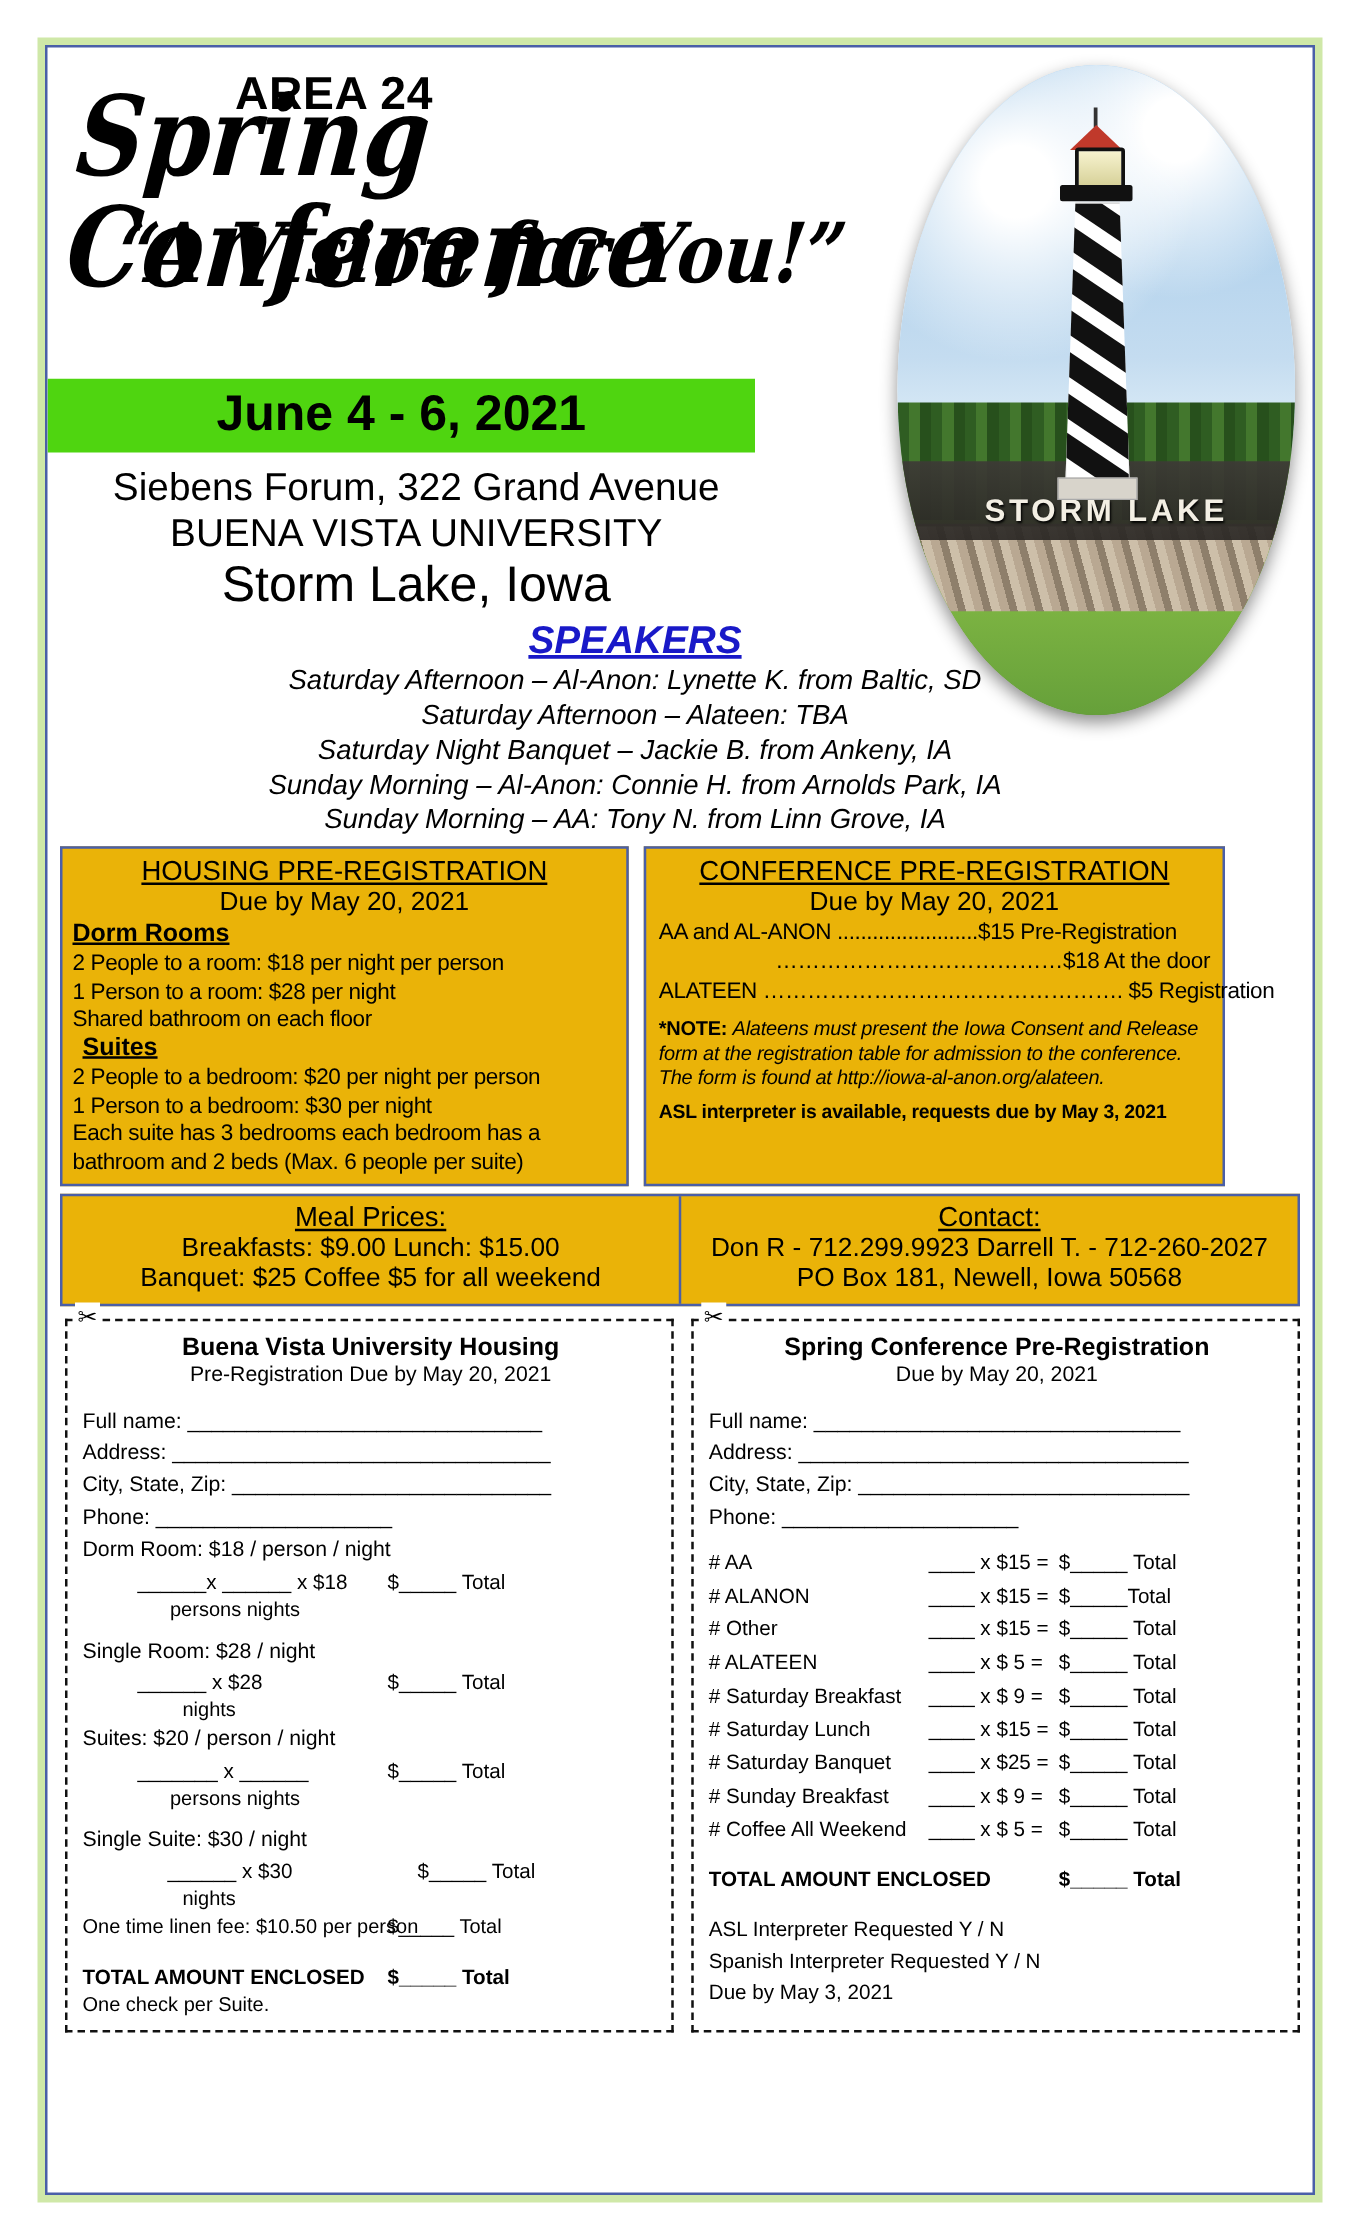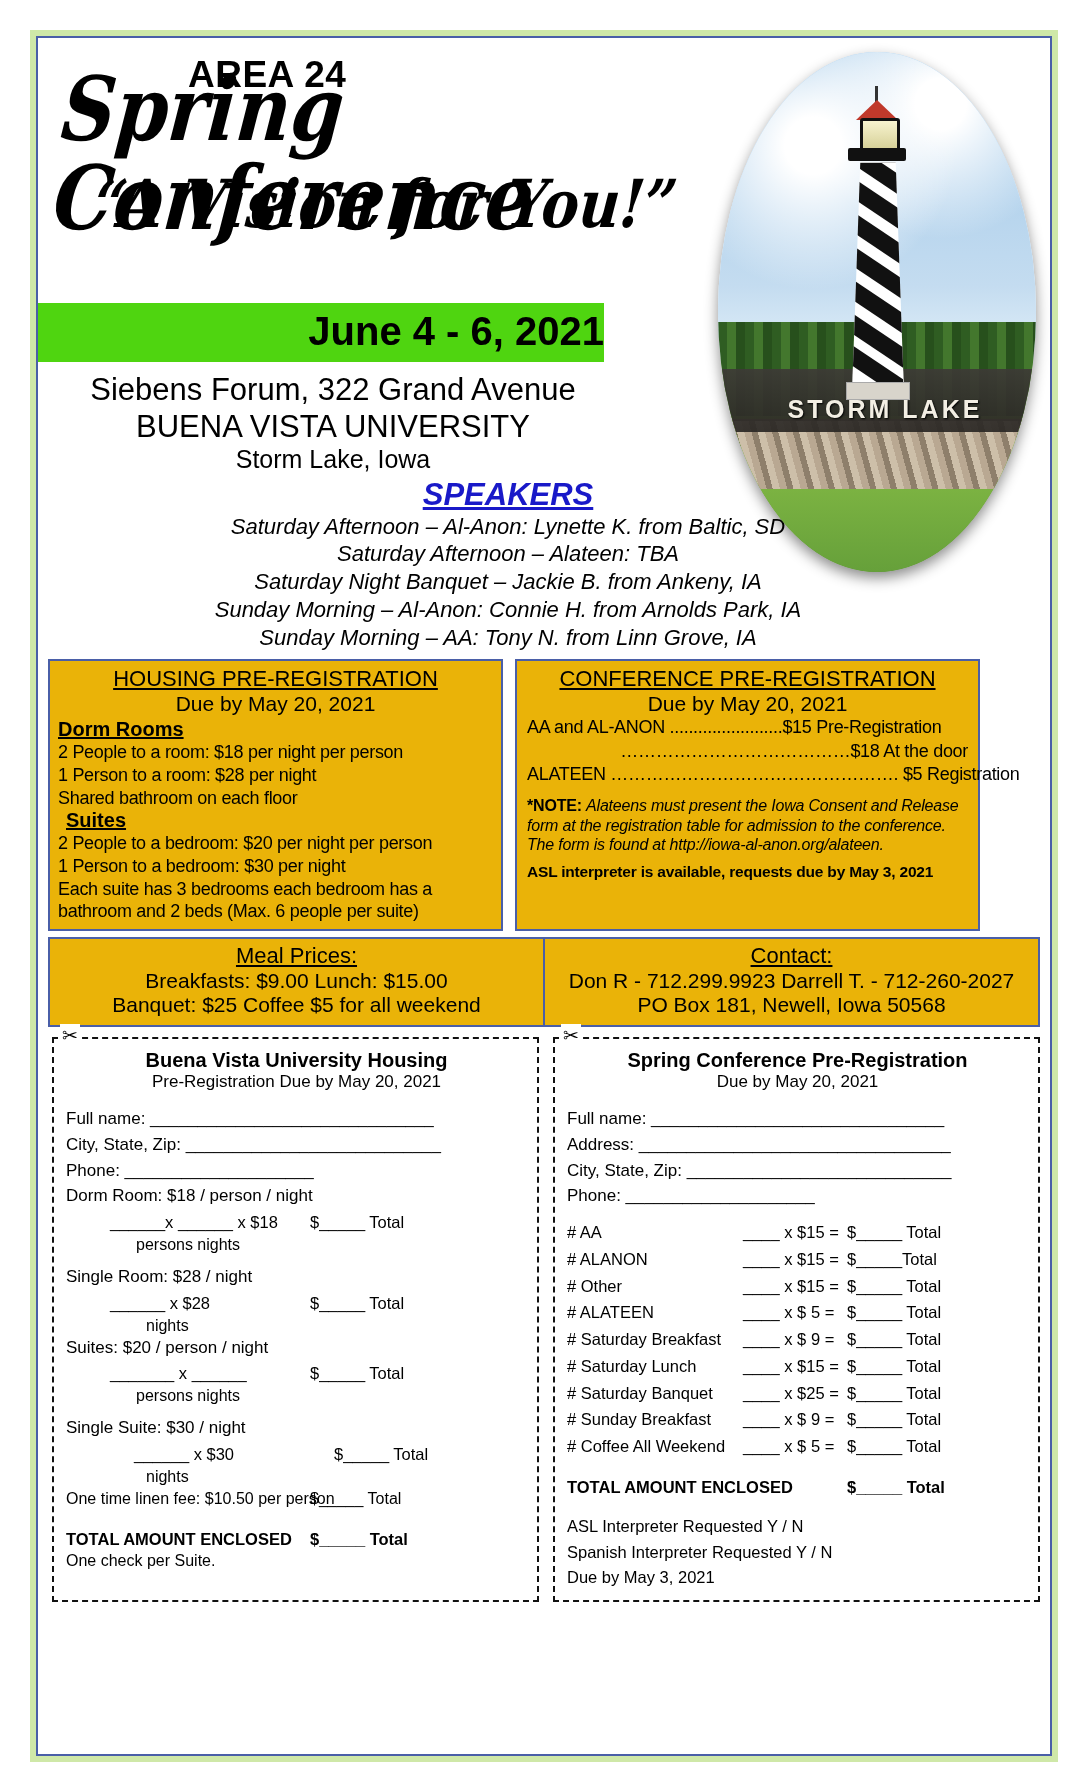--- a/index.html
+++ b/index.html
@@ -85,29 +85,29 @@
   .lh-gal{position:absolute;left:2px;top:54px;width:58px;height:13px;background:#111;border-radius:2px;}
   .lh-lamp{position:absolute;left:14px;top:24px;width:34px;height:34px;
      background:linear-gradient(#f7f3cf,#cfc98c);border:3px solid #111;border-radius:3px;}
   .lh-roof{position:absolute;left:10px;top:6px;width:0;height:0;
      border-left:21px solid transparent;border-right:21px solid transparent;
      border-bottom:20px solid #c0392b;}
   .lh-tip{position:absolute;left:29px;top:-8px;width:3px;height:16px;background:#333;}
   .lh-base{position:absolute;left:0;bottom:-6px;width:62px;height:16px;background:#d8d4cb;border:1px solid #aaa;}
   
   .datebar{
-    background:#4fd510;text-align:right;
+    background:#4fd510;text-align:center;
     font-size:40px;font-weight:700;color:#000;
     padding:6px 0 8px 0;width:566px;
   }
   
   .venue{width:590px;text-align:center;padding-top:10px;}
   .venue .l1{font-size:31px;line-height:1.18;}
   .venue .l2{font-size:31px;line-height:1.18;}
-  .venue .l3{font-size:25px;line-height:1.18;}
+  .venue .l3{font-size:40px;line-height:1.18;}
   .speakers-head{
     font-size:31px;font-weight:700;color:#1919c8;text-decoration:underline;
     margin-top:2px;
   }
   .speaker-line{font-size:22px;line-height:1.26;}
   
   .boxrow{display:flex;gap:12px;padding:8px 10px 0 10px;}
   .box{border:2px solid #4a5fa8;box-sizing:border-box;background:#eab308;}
   .box-title{text-align:center;font-size:22px;text-decoration:underline;padding-top:5px;}
   .box-sub{text-align:center;font-size:21px;}
@@ -246,20 +246,21 @@
   </div>
 
   <div class="forms">
 
     <div class="form">
       <div class="scissor">✂</div>
       <h3>Buena Vista University Housing</h3>
       <div class="due">Pre-Registration Due by May 20, 2021</div>
 
       <div class="fl">Full name: ______________________________</div>
+      <div class="fl">Address: ________________________________</div>
       <div class="fl">City, State, Zip: ___________________________</div>
       <div class="fl">Phone: ____________________</div>
 
       <div class="fl">Dorm Room: $18 / person / night</div>
       <div class="rowline" style="padding-left:44px;">
         <span style="width:200px;">______x ______ x $18</span>
         <span>$_____ Total</span>
       </div>
       <div class="sub" style="padding-left:70px;">persons        nights</div>
       <div class="spacer10"></div>

